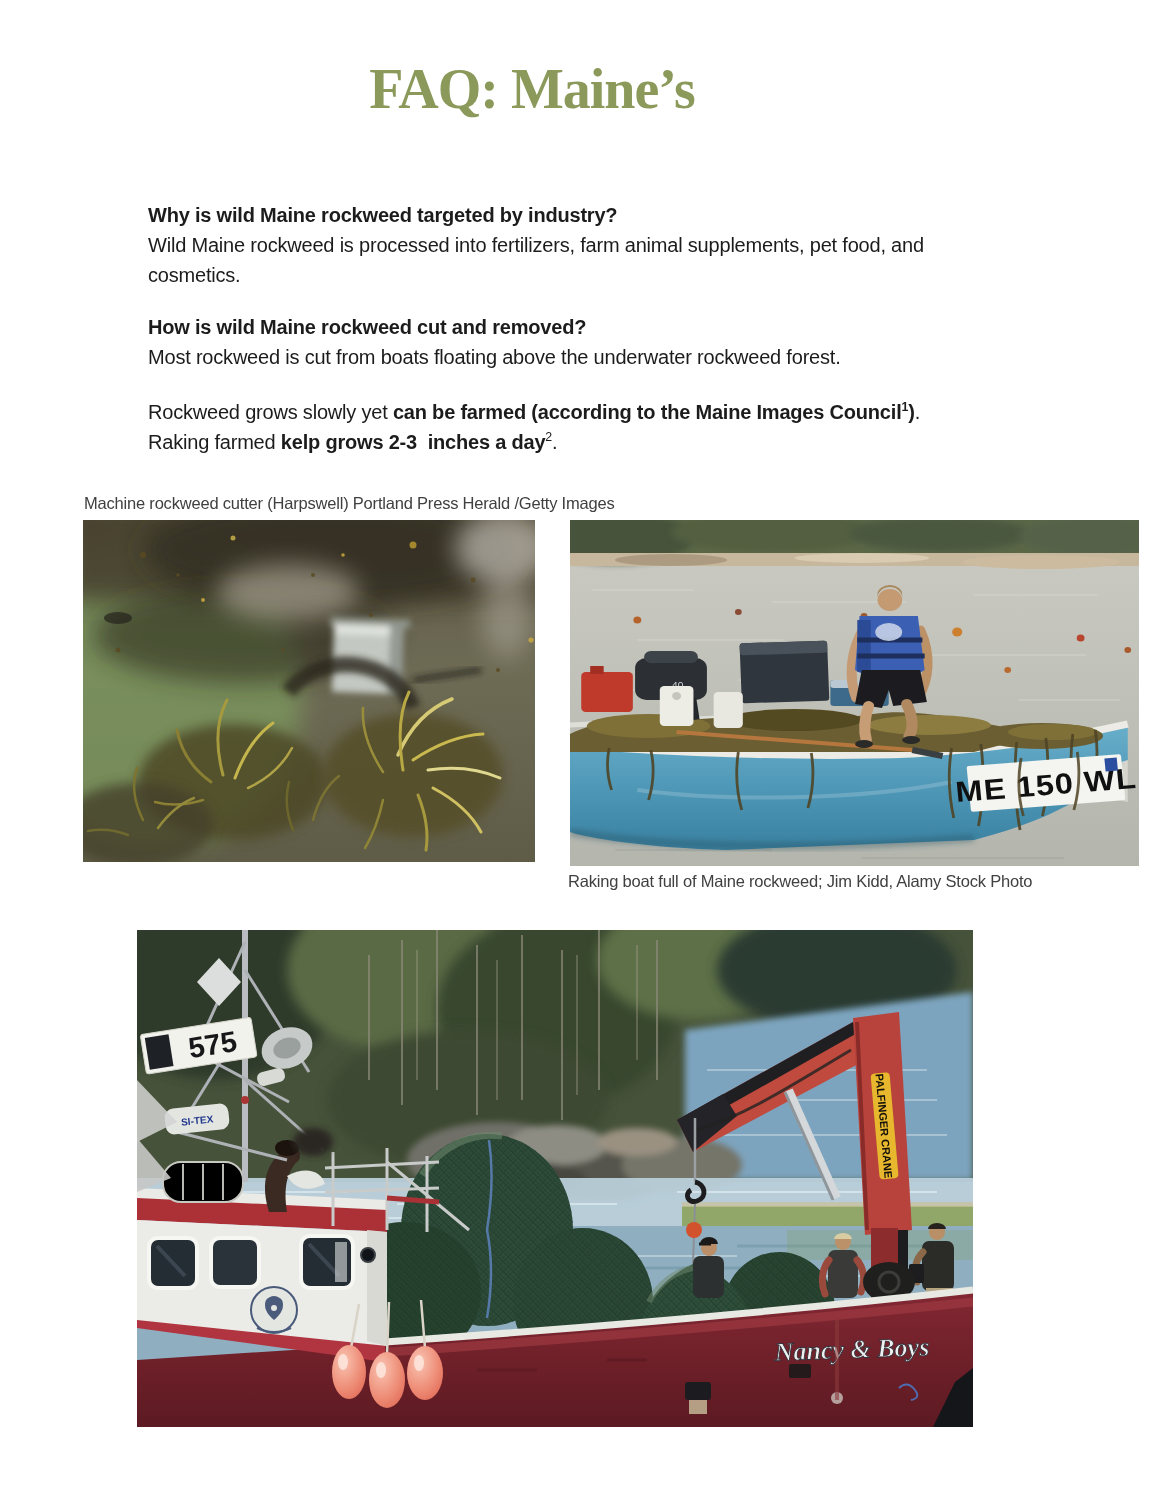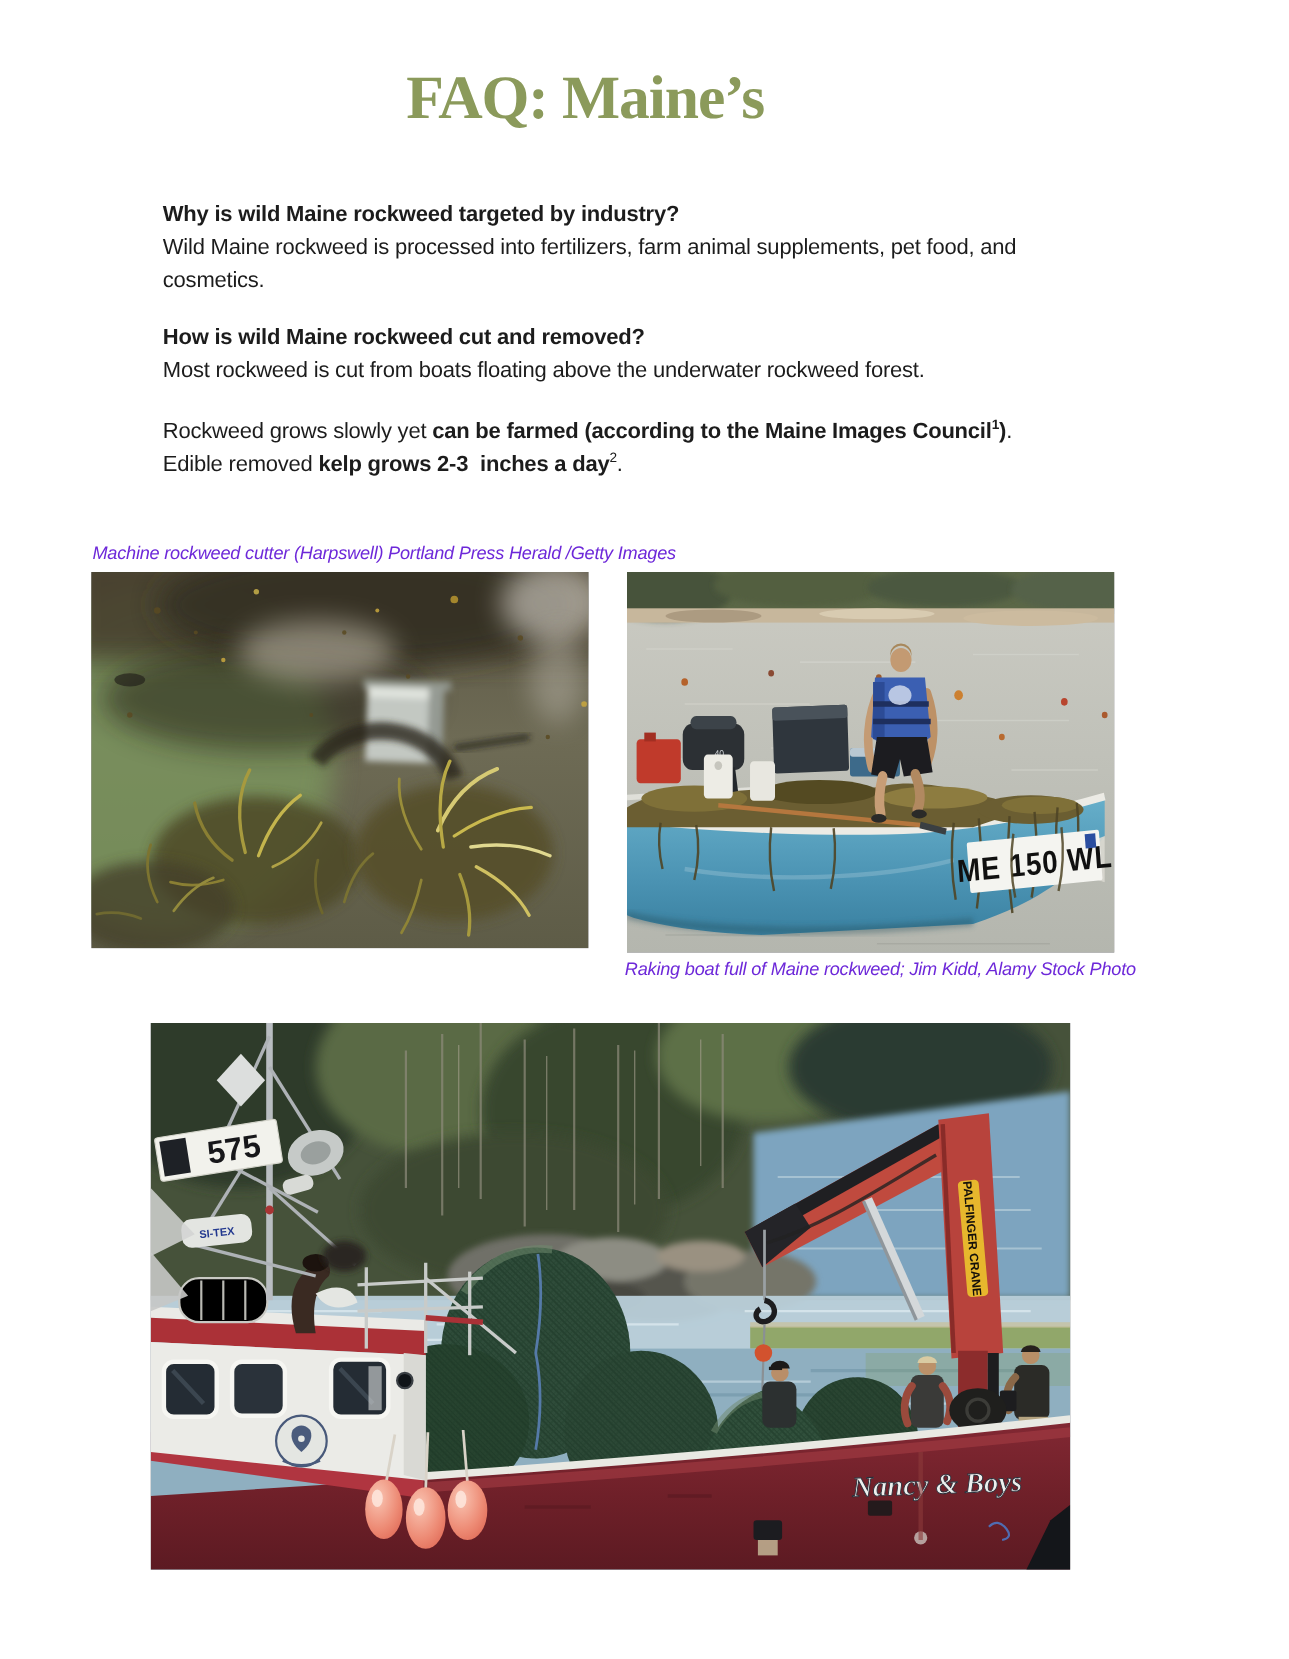--- a/index.html
+++ b/index.html
@@ -2,31 +2,31 @@
 <html><head>
 <meta charset="utf-8">
 <style>
   html,body{margin:0;padding:0;background:#ffffff;}
   .page{position:relative;width:1172px;height:1508px;background:#fff;overflow:hidden;
         font-family:"Liberation Sans",sans-serif;color:#1c1c1c;}
   .title{position:absolute;top:60px;left:0;width:1064px;margin:0;text-align:center;
          font-family:"Liberation Serif",serif;font-weight:bold;color:#8b9a5b;
          font-size:56px;line-height:58px;letter-spacing:-1px;}
   .title .tl{display:block;}
-  .body{position:absolute;left:148px;top:180px;width:940px;font-size:20px;line-height:30px;}
+  .body{position:absolute;left:148px;top:200px;width:940px;font-size:20px;line-height:30px;}
   .bline{white-space:pre;letter-spacing:-0.2px;}
   .bline .b{font-weight:bold;}
   .bline sup{font-size:62%;line-height:0;}
-  .caption{position:absolute;font-style:italic;font-size:16.5px;color:#6d28d9;letter-spacing:-0.2px;white-space:nowrap;}
+  .caption{position:absolute;font-size:16.5px;color:#404040;letter-spacing:-0.2px;white-space:nowrap;}
   .c1{left:84px;top:494px;}
   .c2{left:568px;top:872px;}
   .c3{left:137px;top:901px;}
   .photo{position:absolute;overflow:hidden;background:#888;}
   .p1{left:83px;top:520px;width:452px;height:342px;}
-  .p2{left:570px;top:520px;width:443px;height:346px;}
+  .p2{left:570px;top:520px;width:569px;height:346px;}
   .p3{left:137px;top:930px;width:836px;height:497px;}
   .photo svg{display:block;width:100%;height:100%;}
 </style>
 </head>
 <body>
 
 <div class="page">
 
   <h1 class="title">
     <span class="tl">FAQ: Maine’s</span>
@@ -34,21 +34,21 @@
 
   <div class="body">
       <div class="bline"><span class="b">Why is wild Maine rockweed targeted by industry?</span></div>
       <div class="bline"><span>Wild Maine rockweed is processed into fertilizers, farm animal supplements, pet food, and</span></div>
       <div class="bline"><span>cosmetics.</span></div>
       <div style="height: 22px;"></div>
       <div class="bline"><span class="b">How is wild Maine rockweed cut and removed?</span></div>
       <div class="bline"><span>Most rockweed is cut from boats floating above the underwater rockweed forest.</span></div>
       <div style="height: 25px;"></div>
       <div class="bline"><span>Rockweed grows slowly yet </span><span class="b">can be farmed (according to the Maine Images Council</span><sup class="b">1</sup><span class="b">)</span><span>.</span></div>
-      <div class="bline"><span>Edible removed </span><span class="b">kelp grows 2-3  inches a day</span><sup>2</sup><span>.</span></div>
+      <div class="bline"><span>Raking farmed </span><span class="b">kelp grows 2-3  inches a day</span><sup>2</sup><span>.</span></div>
     </div>
 
   <div class="caption c1">Machine rockweed cutter (Harpswell) Portland Press Herald /Getty Images</div>
   <div class="caption c2">Raking boat full of Maine rockweed; Jim Kidd, Alamy Stock Photo</div>
 
   <div class="photo p1">
   <svg viewBox="0 0 452 342" preserveAspectRatio="none">
     <defs>
       <linearGradient id="p1bg" x1="0" y1="0" x2="0" y2="1">
         <stop offset="0" stop-color="#5c5745"></stop>

